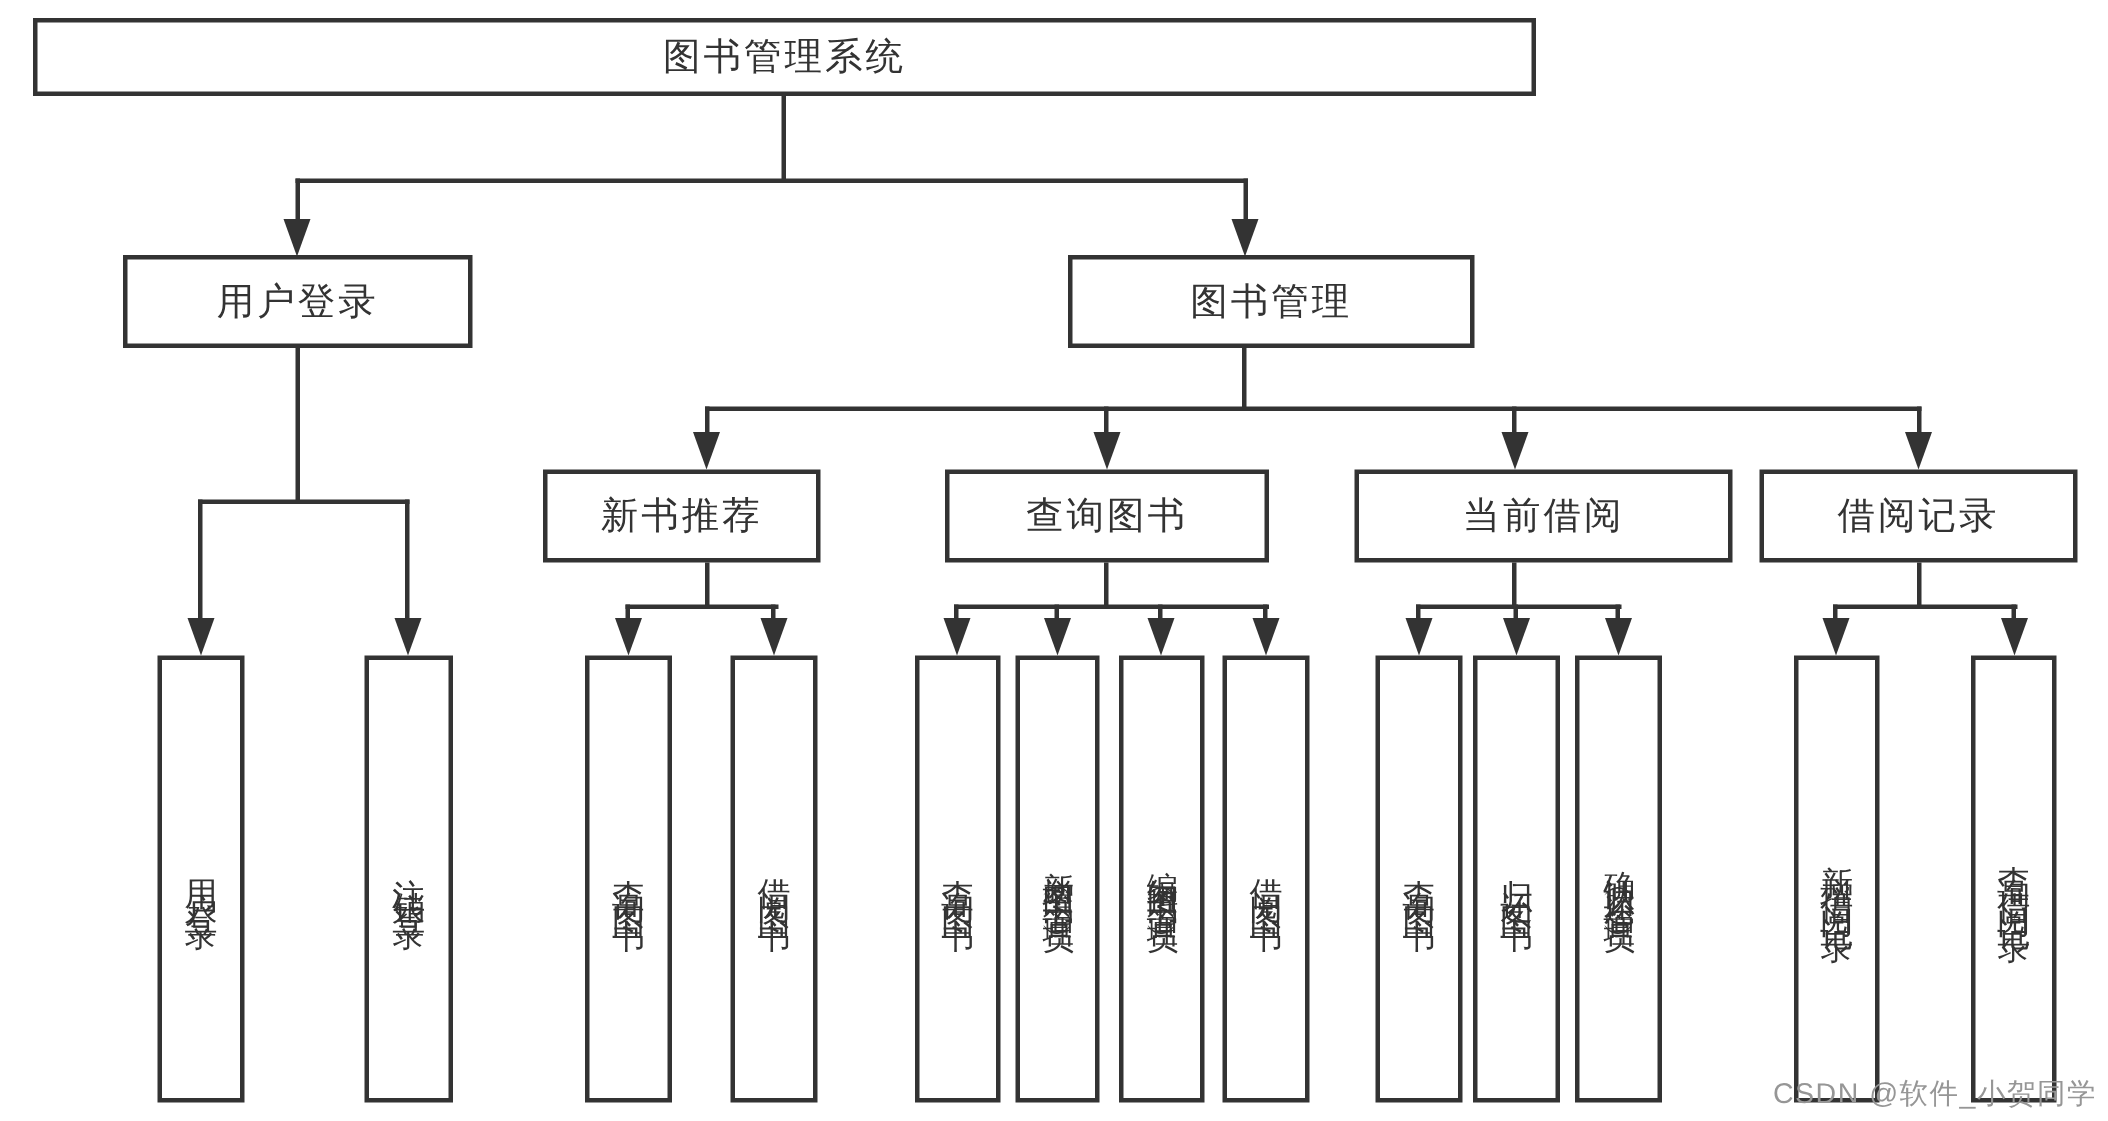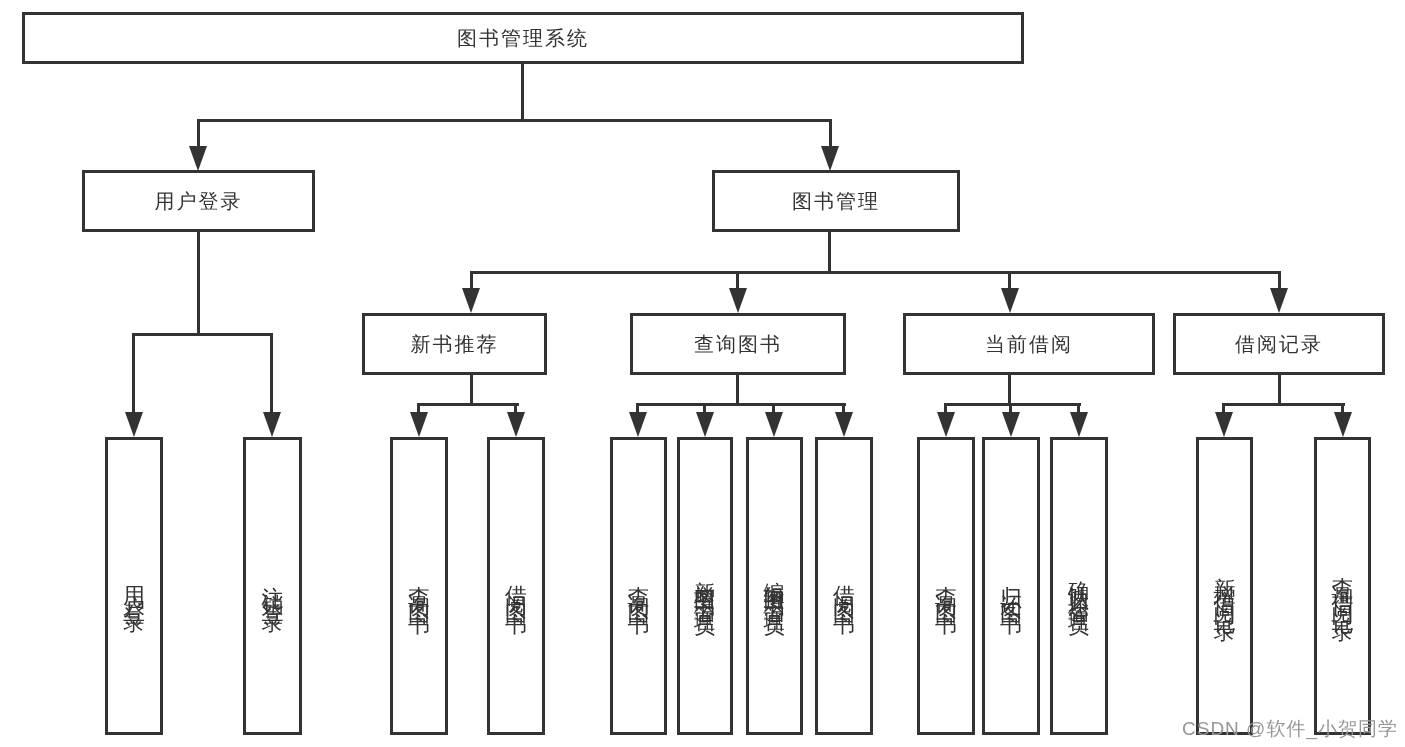--- a/index.html
+++ b/index.html
@@ -4,21 +4,21 @@
 <style>
   html,body{margin:0;padding:0;background:#ffffff;}
   .canvas{
     position:relative;width:1405px;height:747px;background:#ffffff;overflow:hidden;
     font-family:"Liberation Sans","DejaVu Sans",sans-serif;
   }
   .node{
     position:absolute;box-sizing:border-box;border:3px solid #333333;background:#ffffff;
     display:flex;align-items:center;justify-content:center;color:#333333;
   }
-  .hnode{font-size:20px;letter-spacing:2px;line-height:1;}
+  .hnode{font-size:25px;letter-spacing:2px;line-height:1;}
   .vnode{writing-mode:vertical-rl;font-size:22px;letter-spacing:9px;line-height:1;}
   .vnode.long{font-size:21px;letter-spacing:5px;}
   .vl,.hl{position:absolute;background:#333333;}
   .vl{width:3px;}
   .hl{height:3px;}
   .arr{
     position:absolute;width:0;height:0;
     border-left:9px solid transparent;border-right:9px solid transparent;
     border-top:25px solid #333333;
   }
@@ -28,21 +28,21 @@
   }
 </style>
 </head>
 <body>
 
 <div class="canvas">
 
   <div class="node hnode" style="left:22px;top:12px;width:1002px;height:52px">图书管理系统</div>
 
   <div class="node hnode" style="left:82px;top:170px;width:233px;height:62px">用户登录</div>
-  <div class="node hnode" style="left:712px;top:170px;width:248px;height:62px">图书管理</div>
+  <div class="node hnode" style="left:712px;top:170px;width:271px;height:62px">图书管理</div>
 
   <div class="node hnode" style="left:362px;top:313px;width:185px;height:62px">新书推荐</div>
   <div class="node hnode" style="left:630px;top:313px;width:216px;height:62px">查询图书</div>
   <div class="node hnode" style="left:903px;top:313px;width:252px;height:62px">当前借阅</div>
   <div class="node hnode" style="left:1173px;top:313px;width:212px;height:62px">借阅记录</div>
 
   <div class="node vnode" style="left:105px;top:437px;width:58px;height:298px">用户登录</div>
   <div class="node vnode" style="left:243px;top:437px;width:59px;height:298px">注销登录</div>
 
   <div class="node vnode" style="left:390px;top:437px;width:58px;height:298px">查询图书</div>

